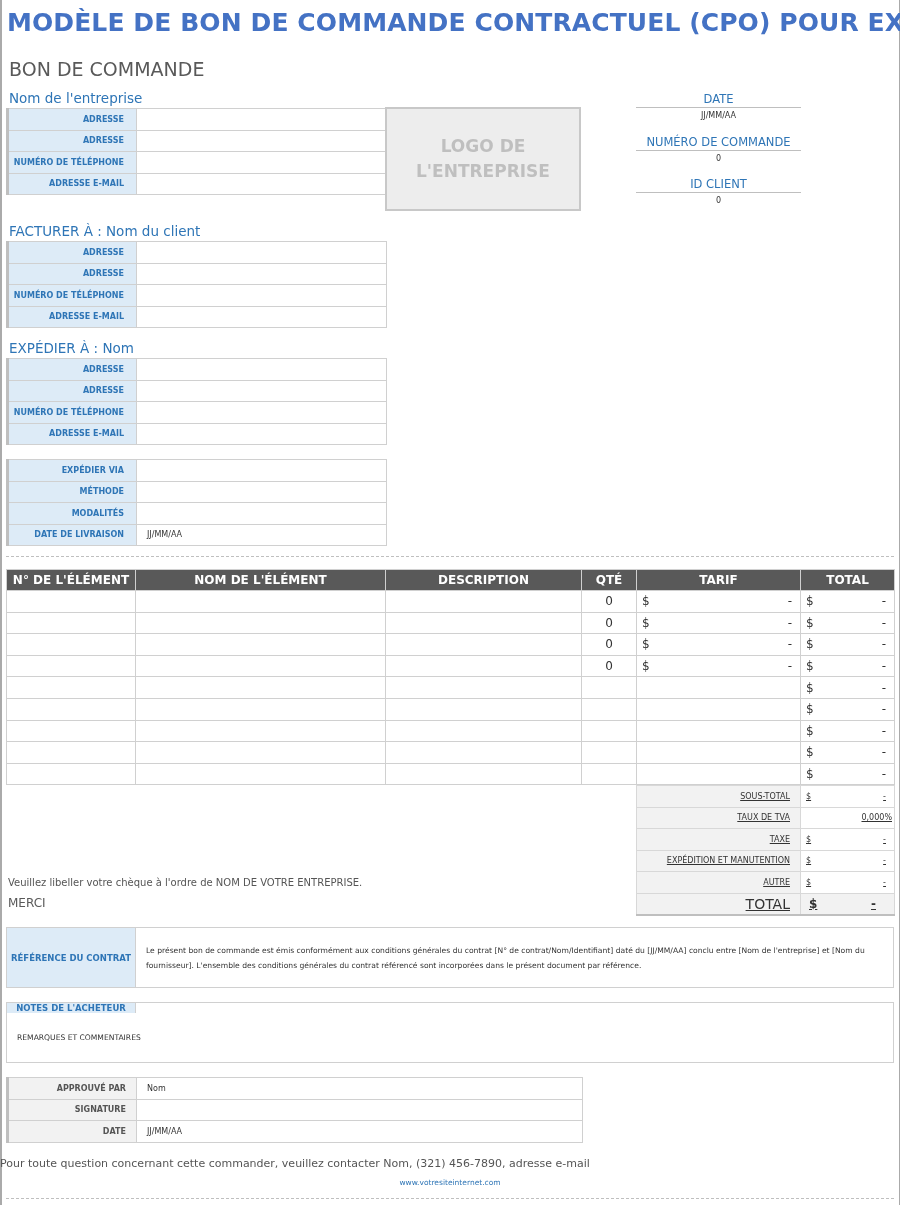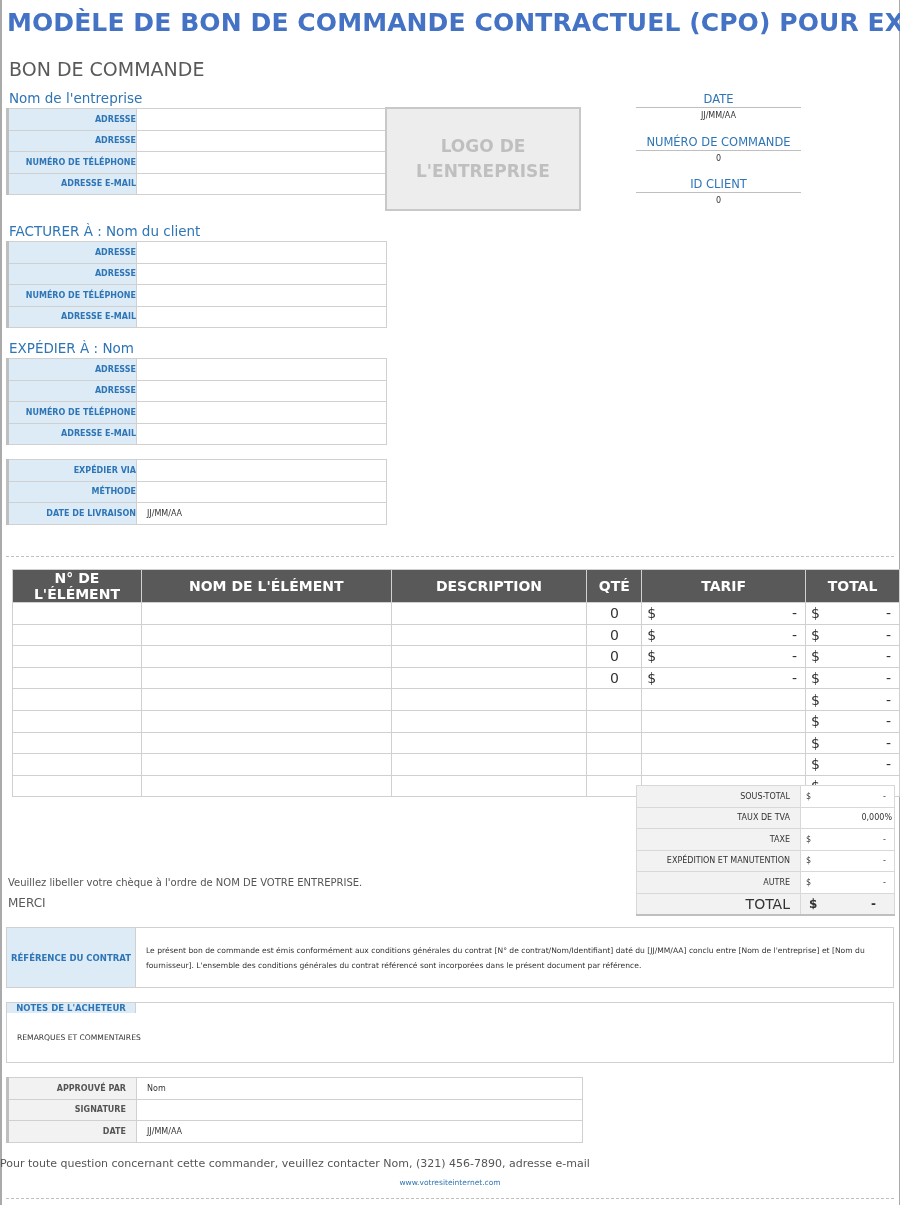--- a/index.html
+++ b/index.html
@@ -5,35 +5,35 @@
   * { box-sizing: border-box; margin: 0; padding: 0; }
   html, body { width: 900px; height: 1205px; background: #fff; overflow: hidden; }
   body { font-family: "DejaVu Sans", sans-serif; color: #333; position: relative; }
   .frame { position: absolute; left: 0; top: 0; width: 900px; height: 1205px; border-left: 2px solid #aaa; border-right: 1px solid #aaa; }
   .abs { position: absolute; }
   .title { left: 7px; top: 8px; font-size: 25px; font-weight: bold; color: #4472c4; letter-spacing: 0.1px; white-space: nowrap; }
   .subtitle { left: 9px; top: 58px; font-size: 19px; color: #595959; }
   .section-label { font-size: 13.5px; color: #2e75b6; white-space: nowrap; }
   table.info { position: absolute; border-collapse: collapse; font-size: 8px; }
   table.info td { height: 21.5px; border: 1px solid #d0d0d0; }
-  table.info td.lbl { width: 129px; background: #ddebf7; color: #2e75b6; font-weight: bold; text-align: right; padding-right: 0; border-left: 3px solid #bfbfbf; white-space: nowrap; }
+  table.info td.lbl { width: 129px; background: #ddebf7; color: #2e75b6; font-weight: bold; text-align: right; padding-right: 12px; border-left: 3px solid #bfbfbf; white-space: nowrap; }
   table.info td.val { width: 250px; background: #fff; color: #333; padding-left: 10px; }
   .logo { left: 385px; top: 107px; width: 196px; height: 104px; background: #ededed; border: 2px solid #c8c8c8; display: flex; align-items: center; justify-content: center; text-align: center; color: #bfbfbf; font-weight: bold; font-size: 17px; line-height: 25px; }
   .meta { left: 636px; width: 165px; text-align: center; }
   .meta .mlabel { font-size: 11.5px; color: #2e75b6; border-bottom: 1px solid #bfbfbf; padding-bottom: 1px; }
   .meta .mval { font-size: 8px; color: #333; padding-top: 3px; }
   .dotline { position: absolute; left: 6px; width: 888px; border-top: 1px dashed #bfbfbf; }
-  table.items { position: absolute; left: 12px; top: 569px; border-collapse: collapse; font-size: 14px; }
+  table.items { position: absolute; left: 6px; top: 569px; border-collapse: collapse; font-size: 12px; }
   table.items th { background: #595959; color: #fff; height: 21px; font-weight: bold; border: 1px solid #d0d0d0; }
   table.items td { height: 21.6px; border: 1px solid #d0d0d0; color: #333; }
   .c1 { width: 129px; } .c2 { width: 250px; } .c3 { width: 196px; } .c4 { width: 55px; } .c5 { width: 164px; } .c6 { width: 94px; }
   td.qty { text-align: center; }
   .money { display: flex; justify-content: space-between; padding: 0 8px 0 5px; }
   table.totals { position: absolute; left: 636px; top: 785px; border-collapse: collapse; font-size: 8px; }
-  table.totals td { height: 21.5px; border: 1px solid #d8d8d8; }
+  table.totals td { height: 21.5px; border: 1px solid #d8d8d8; text-decoration: underline; }
   table.totals td.tl { width: 164px; background: #f2f2f2; text-align: right; padding-right: 10px; color: #333; white-space: nowrap; }
   table.totals td.tv { width: 94px; background: #fff; color: #333; }
   table.totals tr.grand td { height: 22px; font-size: 13px; border-bottom: 2px solid #bfbfbf; }
   table.totals tr.grand td.tl { font-size: 14px; }
   table.totals tr.grand .money { font-weight: bold; font-size: 12px; padding: 0 18px 0 8px; }
   .payto { left: 8px; top: 877px; font-size: 10px; color: #555; }
   .merci { left: 8px; top: 896px; font-size: 12px; color: #595959; }
   .block { position: absolute; left: 6px; width: 888px; display: flex; border: 1px solid #d0d0d0; }
   .block .bl { width: 129px; background: #ddebf7; color: #2e75b6; font-weight: bold; font-size: 8.5px; display: flex; align-items: center; justify-content: center; border-right: 1px solid #d0d0d0; white-space: nowrap; }
   .block .bv { flex: 1; font-size: 7.6px; color: #333; padding: 0 10px; display: flex; align-items: center; line-height: 15px; }
@@ -142,20 +142,24 @@
   <tbody>
       <tr>
         <td class="lbl">EXPÉDIER VIA</td>
         <td class="val"></td>
       </tr>
   <tr>
         <td class="lbl">MÉTHODE</td>
         <td class="val"></td>
       </tr>
   <tr>
+        <td class="lbl">MODALITÉS</td>
+        <td class="val"></td>
+      </tr>
+  <tr>
         <td class="lbl">DATE DE LIVRAISON</td>
         <td class="val">JJ/MM/AA</td>
       </tr>
 </tbody>
   </table>
 
 <div class="dotline" style="top:556px;"></div>
 
 <table class="items">
   <thead>

